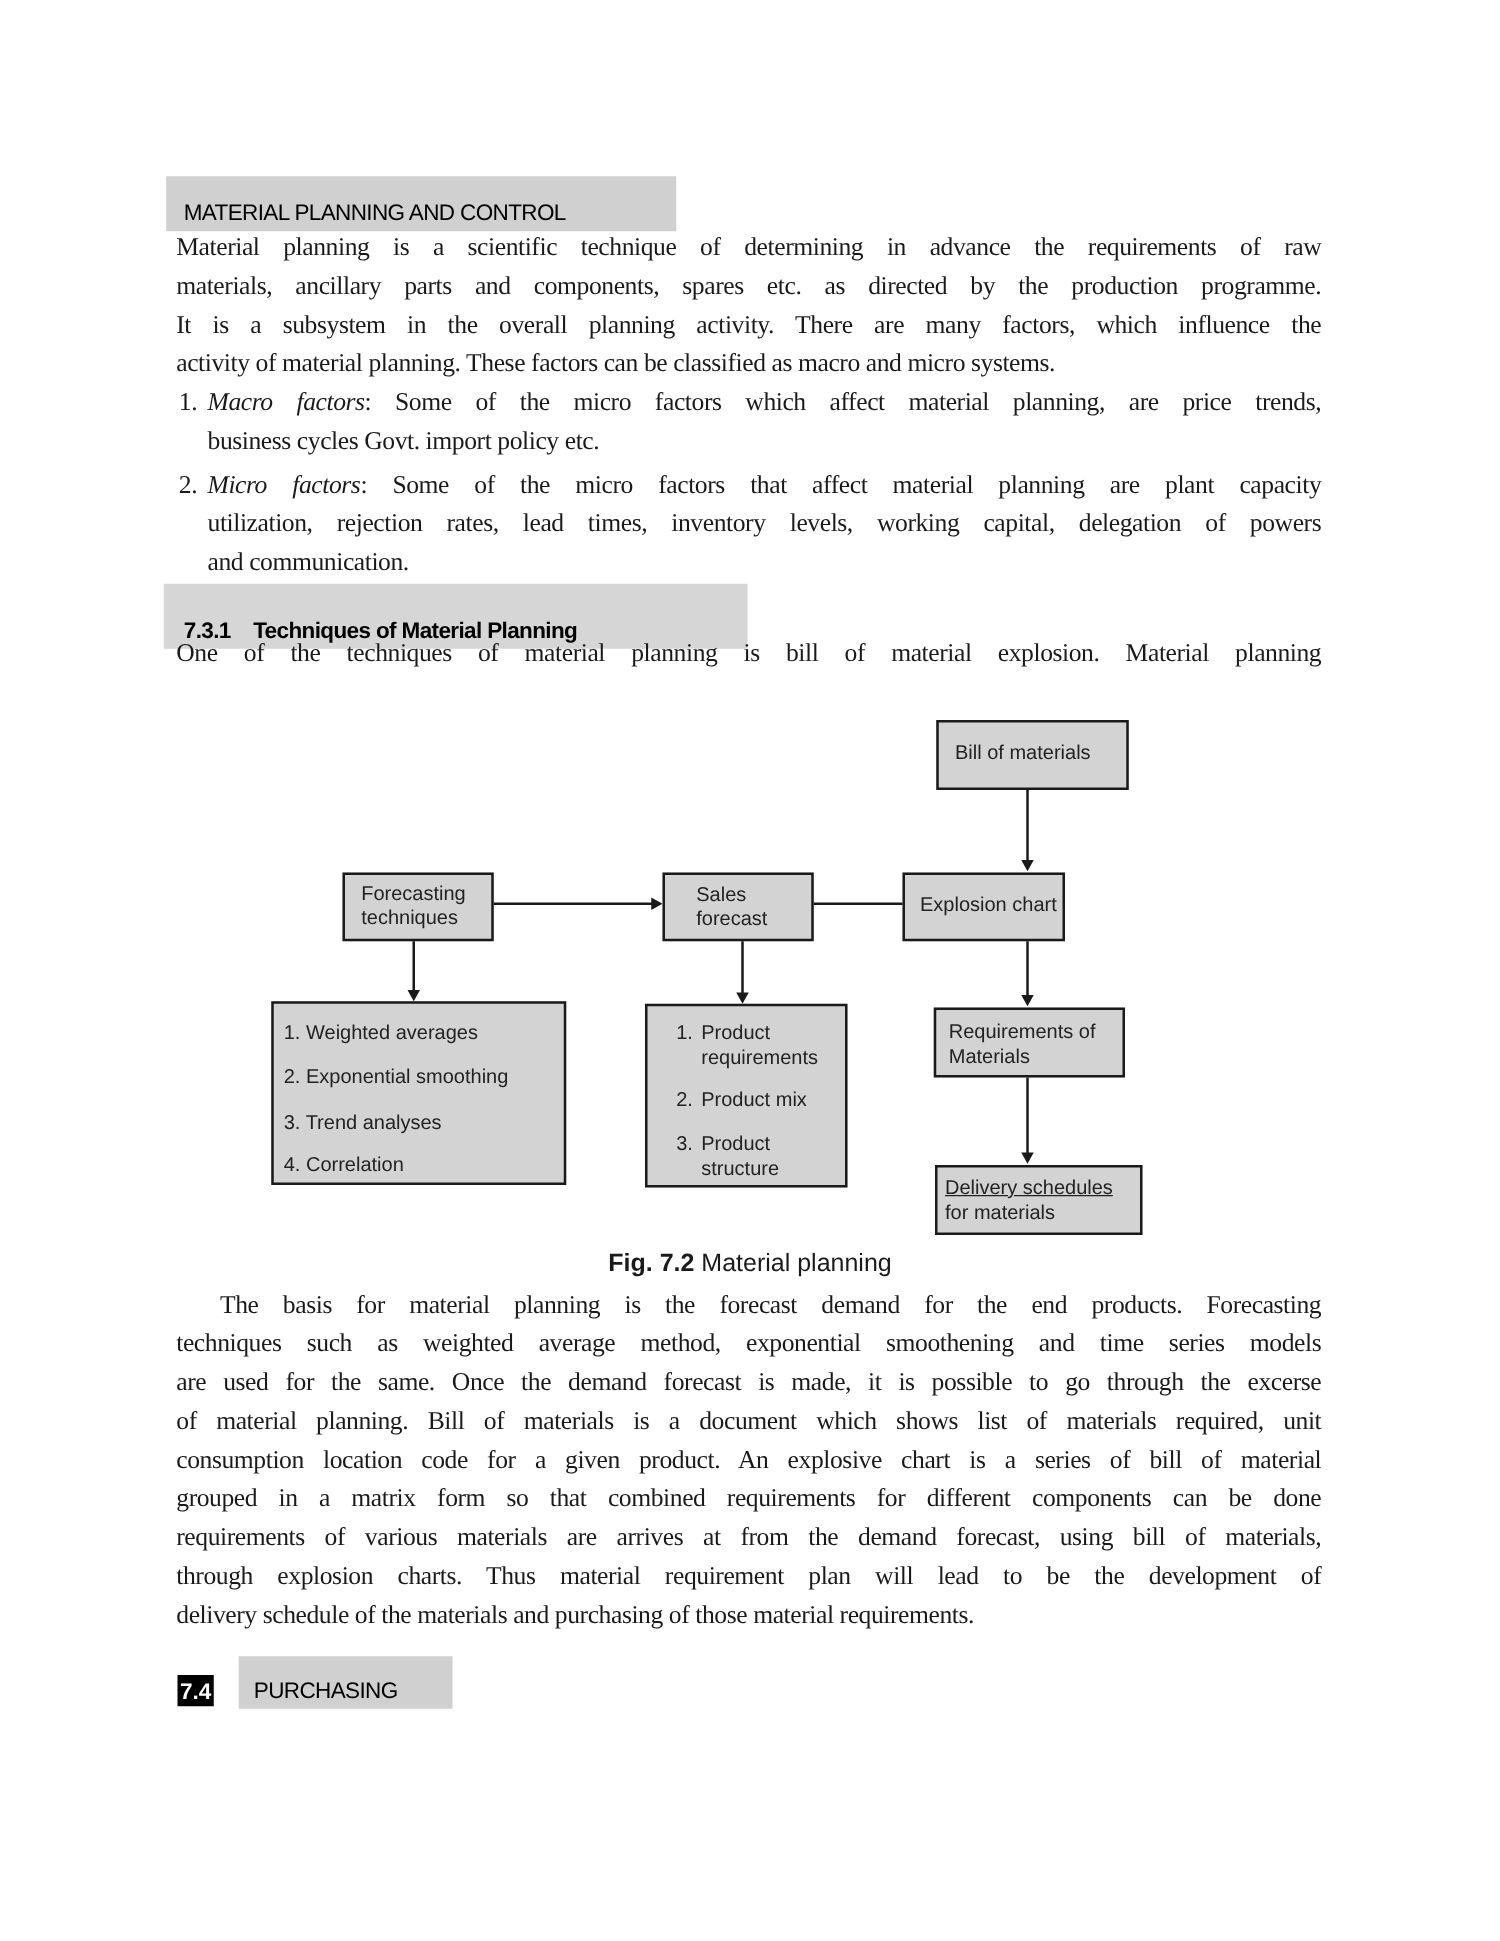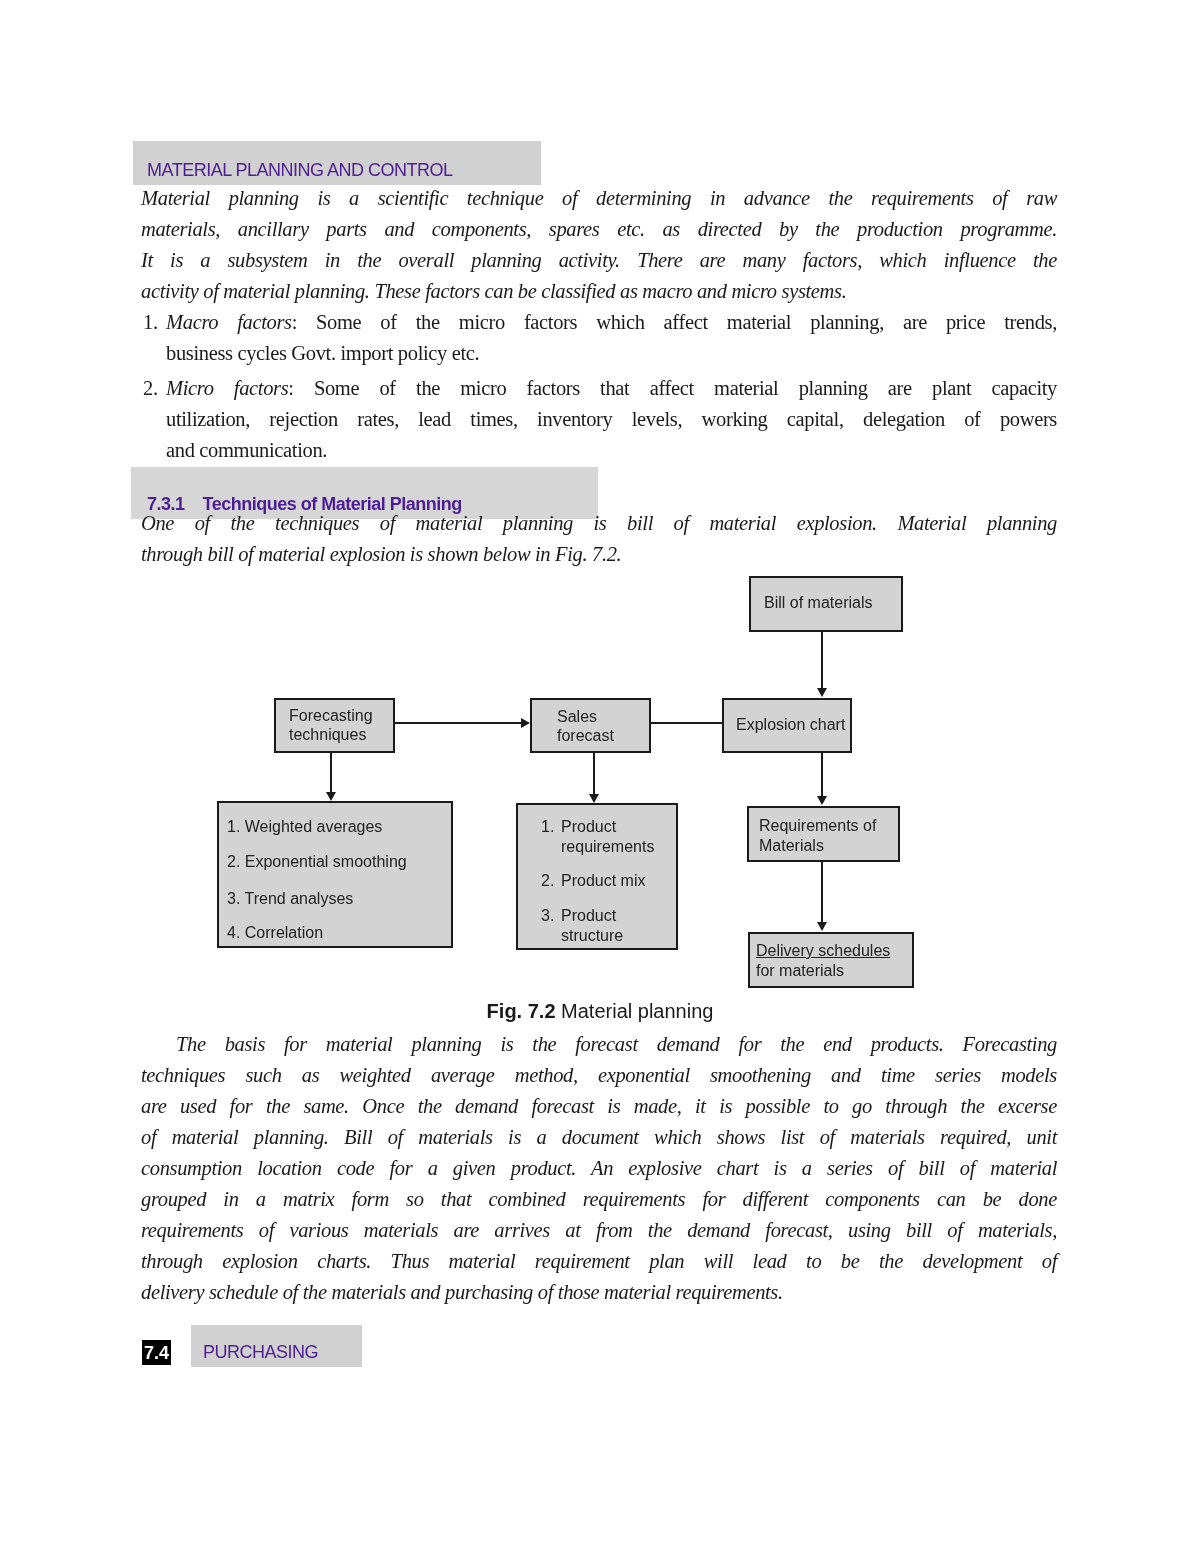--- a/index.html
+++ b/index.html
@@ -1,40 +1,40 @@
 <!DOCTYPE html>
 <html><head>
 <meta charset="utf-8">
 <style>
   html, body { margin: 0; padding: 0; background: #ffffff; }
   body { width: 1200px; height: 1553px; position: relative; overflow: hidden; }
 
   .heading-bar {
     position: absolute;
     background: #d0d0d0;
-    color: #4c1d95;
+    color: #000000;
     font-family: "Liberation Sans", sans-serif;
     font-size: 18px;
     letter-spacing: -0.5px;
   }
   .heading-bar span { position: absolute; bottom: 4px; left: 14px; white-space: nowrap; }
 
   .para {
     position: absolute;
     left: 141px;
     width: 916px;
     font-family: "Liberation Serif", "DejaVu Serif", serif;
     font-size: 20.5px;
     line-height: 31px;
     color: #1a1a1a;
     text-align: justify;
     letter-spacing: -0.35px;
     margin: 0;
   }
-  .para .line { display: block; text-align: justify; text-align-last: justify; white-space: nowrap; font-style: italic; }
+  .para .line { display: block; text-align: justify; text-align-last: justify; white-space: nowrap; }
   .para .line.last { text-align-last: left; }
 
   .list-item {
     position: absolute;
     left: 143px;
     width: 914px;
     font-family: "Liberation Serif", "DejaVu Serif", serif;
     font-size: 20.5px;
     line-height: 31px;
     color: #1a1a1a;
@@ -125,21 +125,20 @@
     <span class="line last">and communication.</span>
   </div>
 </div>
 
 <div class="heading-bar" style="left:131px; top:467px; width:467px; height:52px; background:#d6d6d6; font-weight:bold; font-size:18px;">
   <span style="left:16px; white-space:pre;">7.3.1    Techniques of Material Planning</span>
 </div>
 
 <div class="para" style="top:508px;">
   <span class="line">One of the techniques of material planning is bill of material explosion. Material planning</span>
-  <span class="line last">through bill of material explosion is shown below in Fig. 7.2.</span>
 </div>
 
 <div>
 
   <div class="box" style="left:749px; top:576px; width:154px; height:56px;">
     <span class="txt" style="left:13px; top:15px;">Bill of materials</span>
   </div>
 
   <div class="arrow-v" style="left:821px; top:632px; height:58px;"></div>
   <div class="head-d" style="left:817px; top:688px;"></div>

